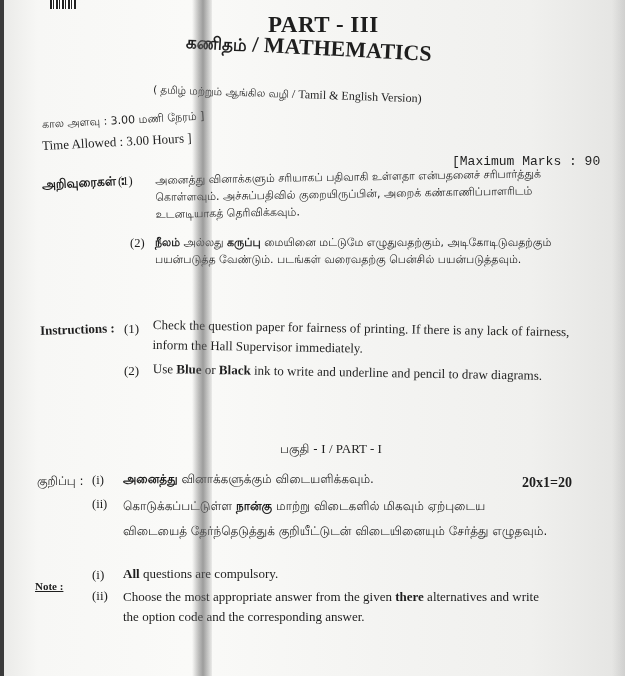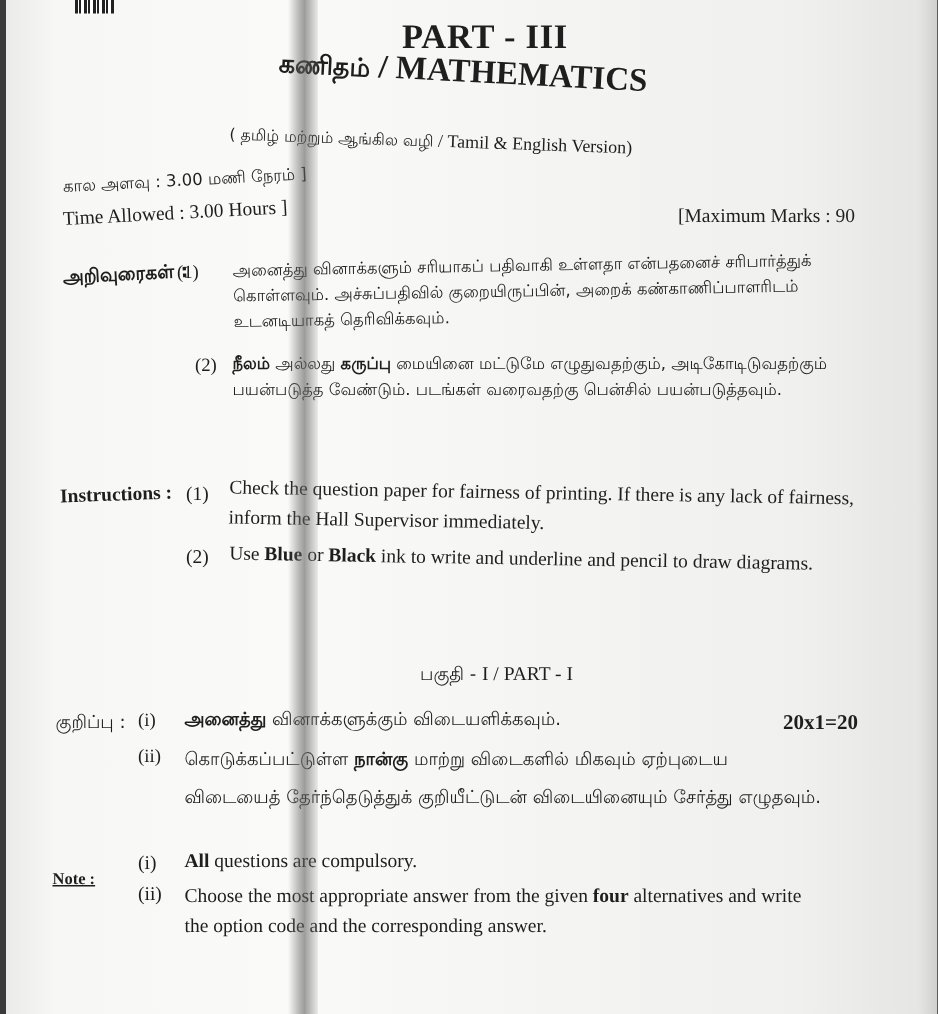--- a/index.html
+++ b/index.html
@@ -26,21 +26,21 @@
 
     #part3 { left: 268px; top: 0px; font-size: 23px; font-weight: bold; letter-spacing: 0.5px; margin-top: 12px; }
     #title { left: 186px; top: 28px; font-size: 22px; font-weight: bold; transform: rotate(3deg); transform-origin: left center; }
     #title .ta-part { font-family: "DejaVu Sans", sans-serif; font-size: 17px; }
     #medium { left: 153px; top: 82px; font-size: 12px; transform: rotate(2deg); transform-origin: left center; }
     #medium .ta { font-size: 10.5px; }
 
     #time-ta { left: 42px; top: 118px; font-size: 11px; transform: rotate(-3deg); transform-origin: left center; }
     #time-en { left: 42px; top: 138px; font-size: 13px; transform: rotate(-3deg); transform-origin: left center; }
     #marks-ta { left: 408px; top: 131px; font-size: 12px; }
-    #marks-en { left: 452px; top: 136px; font-size: 13px; }
+    #marks-en { left: 452px; top: 154px; font-size: 13px; font-family: Liberation Mono, monospace; }
 
     .lbl { font-weight: bold; font-size: 12.5px; }
     .num { font-size: 12.5px; }
     .para { font-size: 11px; line-height: 17px; white-space: normal; }
 
     #ta-instr-label { left: 42px; top: 177px; transform: rotate(-3deg); transform-origin: left center; }
     #ta-instr-1-num { left: 118px; top: 174px; }
     #ta-instr-1 { left: 155px; top: 172px; width: 418px; transform: rotate(-1deg); transform-origin: left top; }
     #ta-instr-2-num { left: 130px; top: 236px; }
     #ta-instr-2 { left: 155px; top: 234px; width: 420px; }
@@ -122,18 +122,18 @@
     <span>கொடுக்கப்பட்டுள்ள </span><span class="b">நான்கு</span><span> மாற்று விடைகளில் மிகவும் ஏற்புடைய விடையைத் தேர்ந்தெடுத்துக் குறியீட்டுடன் விடையினையும் சேர்த்து எழுதவும்.</span>
   </div>
 
   <div id="note-label" class="abs">Note :</div>
   <div id="n1-num" class="abs">(i)</div>
   <div id="n1" class="abs">
     <span class="b">All</span><span> questions are compulsory.</span>
   </div>
   <div id="n2-num" class="abs">(ii)</div>
   <div id="n2" class="abs">
-    <span>Choose the most appropriate answer from the given </span><span class="b">four</span><span> alternatives and write the option code and the corresponding answer.</span>
+    <span>Choose the most appropriate answer from the given </span><span class="b">there</span><span> alternatives and write the option code and the corresponding answer.</span>
   </div>
 
 
   <div class="fold"></div>
 </div>
 
 </body></html>

